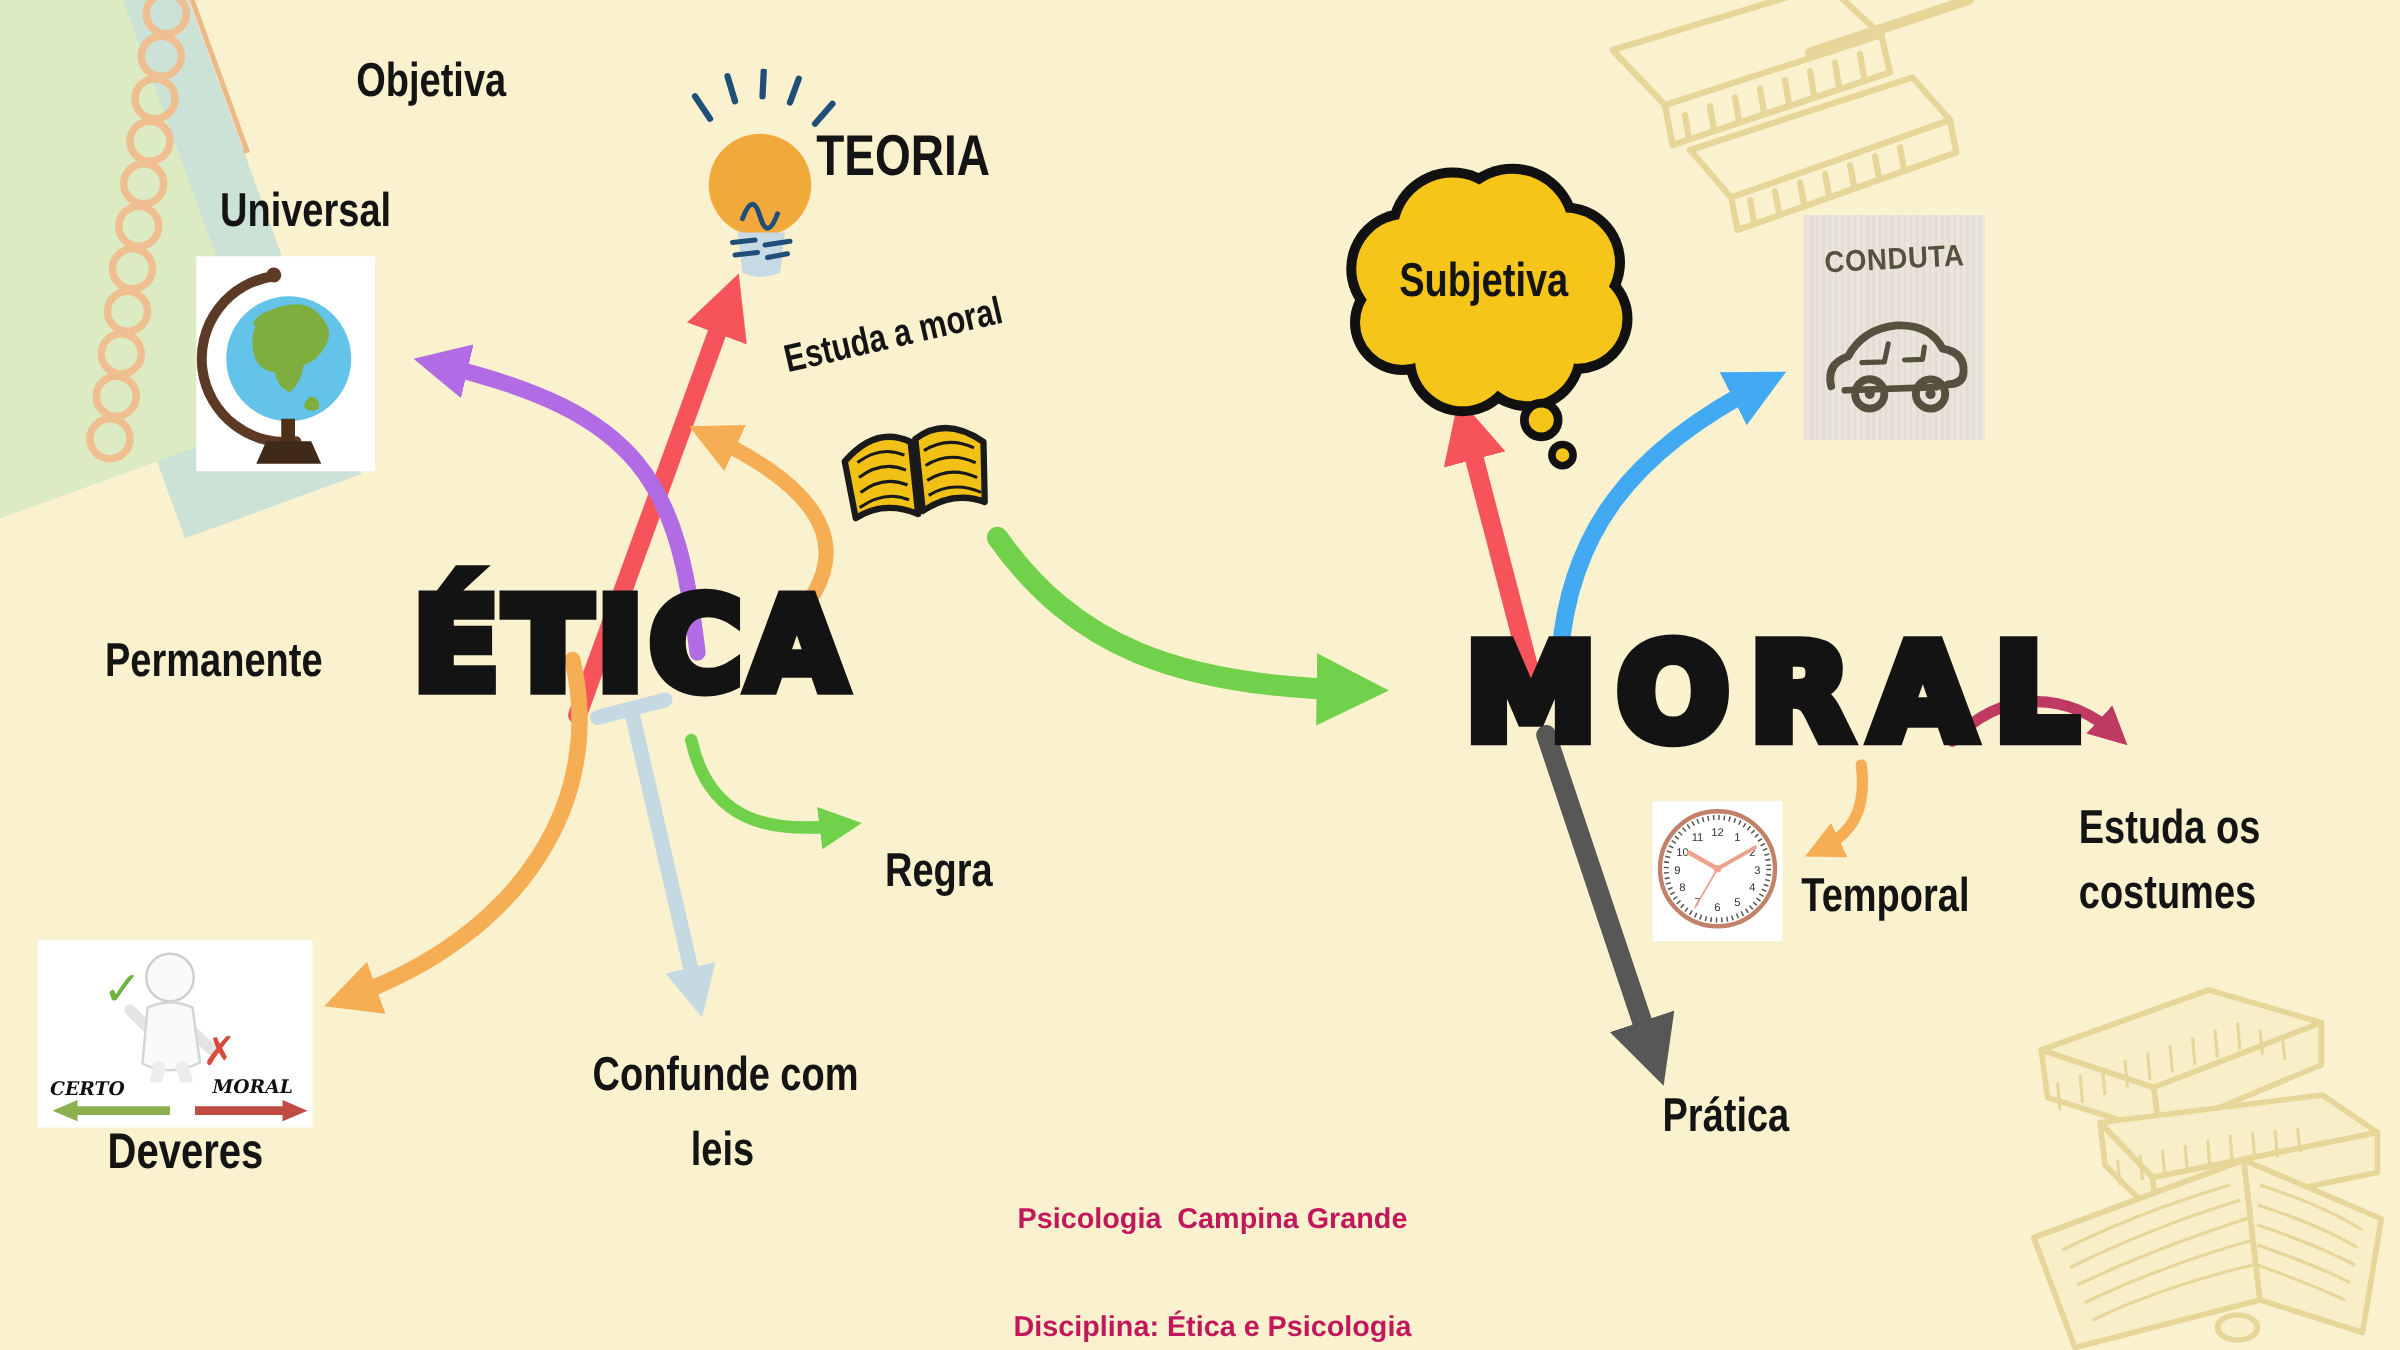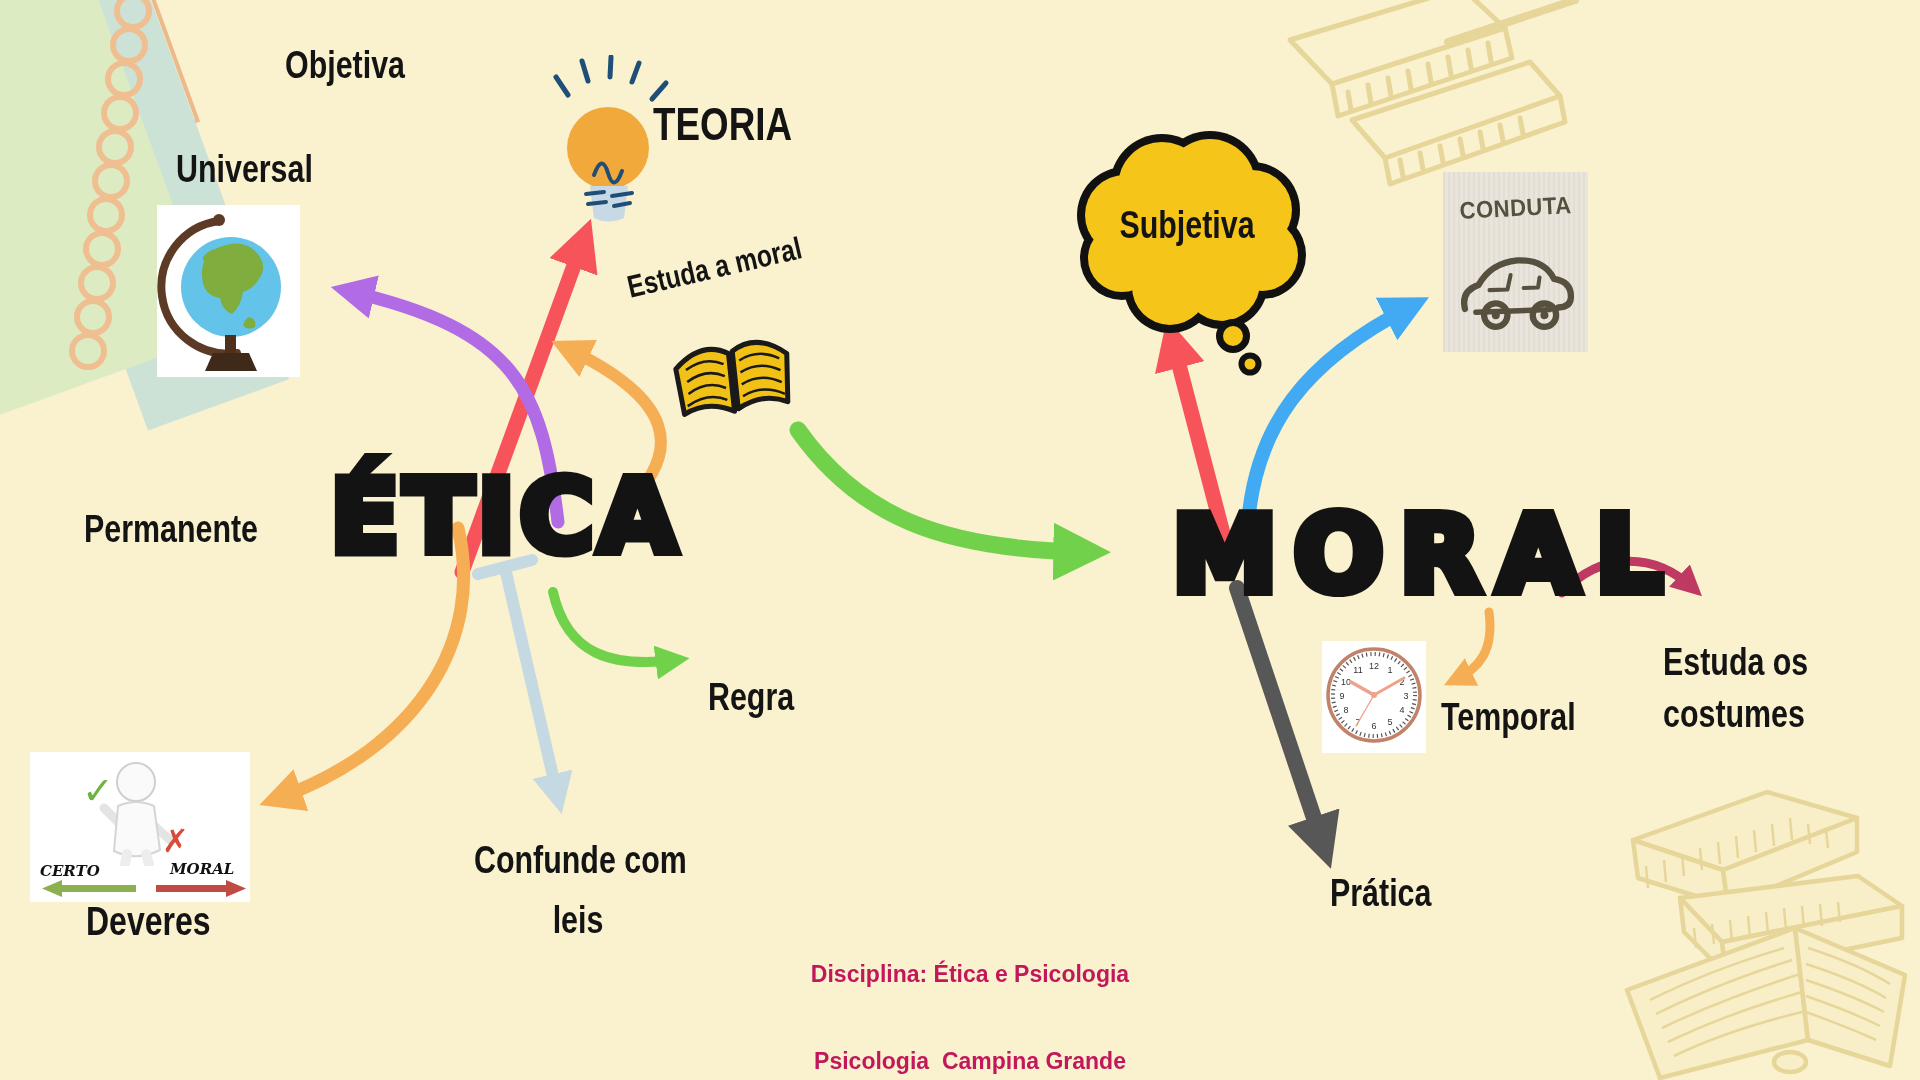--- a/index.html
+++ b/index.html
@@ -294,20 +294,20 @@
   <div class="lbl center" id="subjetiva-lbl" style="z-index:5;">Subjetiva</div>
   <div class="title" id="moral-title">MORAL</div>
   <div class="lbl" id="temporal-lbl">Temporal</div>
   <div class="lbl" id="estuda-os-lbl">
     <div>Estuda os</div>
     <div>costumes</div>
   </div>
   <div class="lbl" id="pratica-lbl">Prática</div>
 
   <div id="credits" style="color: rgb(194, 24, 91);">
+    <div>Psicologia  Campina Grande</div>
     <div>Disciplina: Ética e Psicologia</div>
-    <div>Psicologia  Campina Grande</div>
     
     
     
   </div>
 
 </div>
 
 </body></html>

